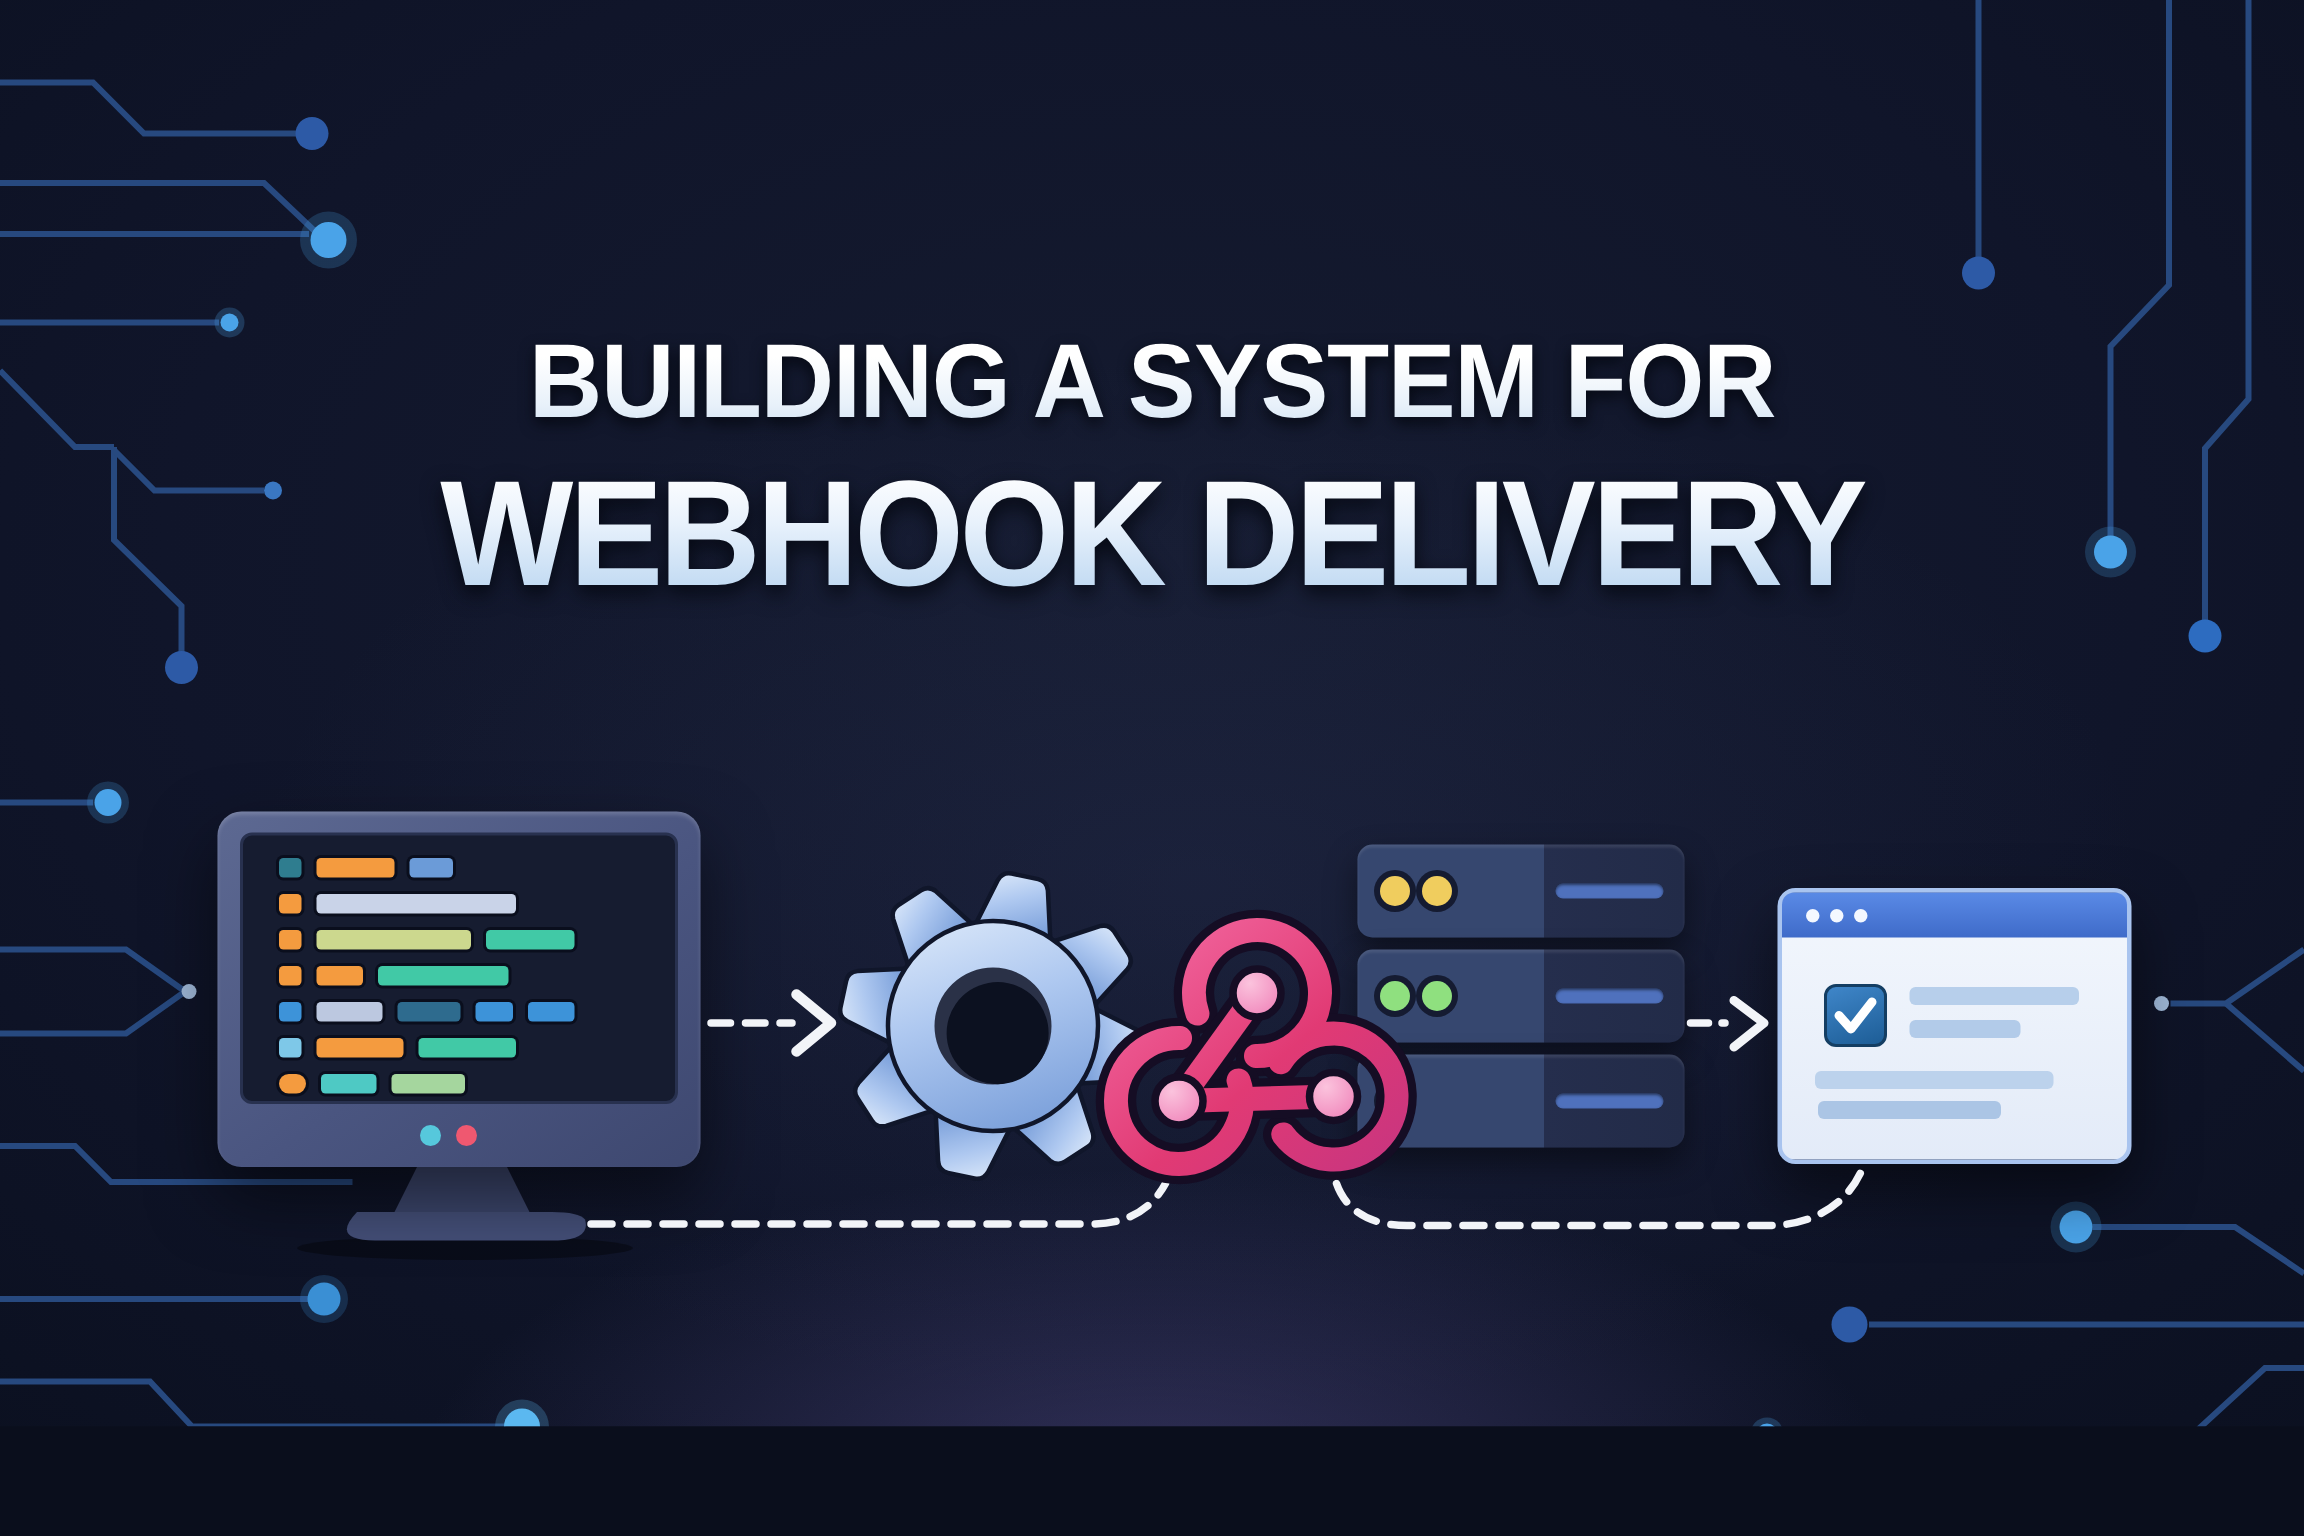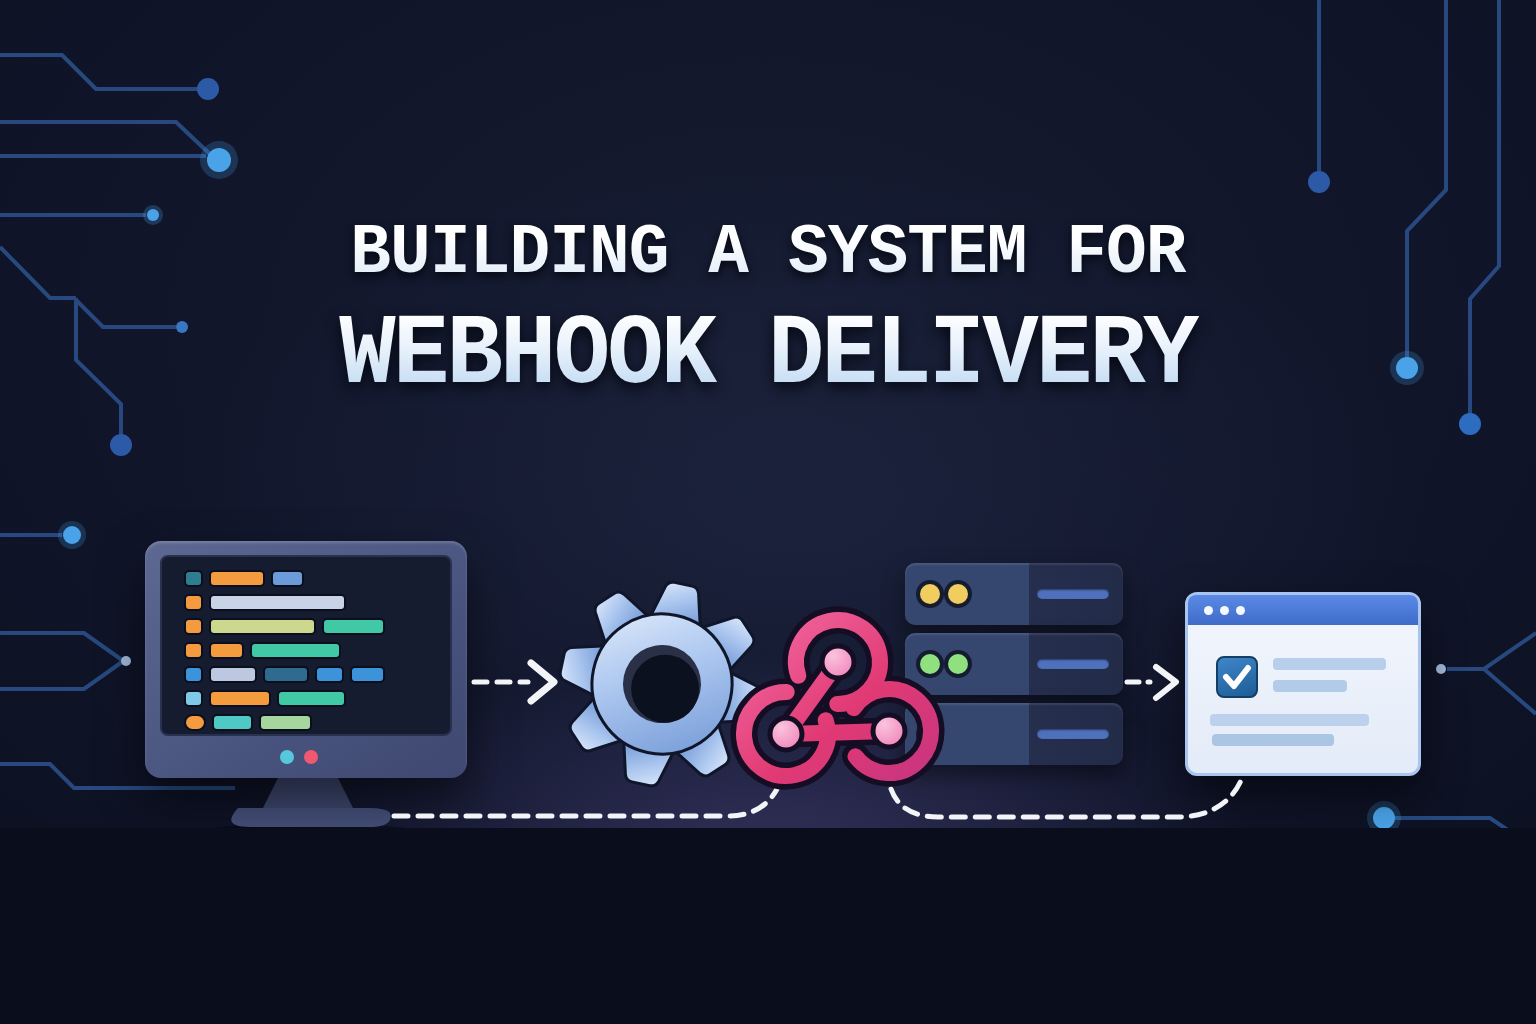--- a/index.html
+++ b/index.html
@@ -1,18 +1,18 @@
 <!DOCTYPE html>
 <html><head>
 <meta charset="utf-8">
 <style>
   html,body{margin:0;padding:0;background:#0a0e1c;}
   #canvas{
-    position:relative;width:1536px;height:828px;overflow:hidden;
-    font-family:Liberation Mono, monospace;
+    position:relative;width:1536px;height:951px;overflow:hidden;
+    font-family:Liberation Sans, sans-serif;
     background:
       radial-gradient(ellipse 700px 300px at 50% 104%, rgba(104,94,168,.38), rgba(104,94,168,0) 70%),
       radial-gradient(ellipse 900px 500px at 52% 62%, rgba(56,66,110,.22), rgba(56,66,110,0) 70%),
       radial-gradient(ellipse 1200px 800px at 50% 40%, #151b30 0%, #10152a 55%, #0b1020 100%);
   }
   svg{position:absolute;left:0;top:0;pointer-events:none;}
   #circuit-layer{z-index:10;}
   #flow-layer{z-index:30;}
   .title{position:absolute;width:100%;text-align:center;font-weight:700;z-index:40;
     color:transparent;-webkit-background-clip:text;background-clip:text;}

